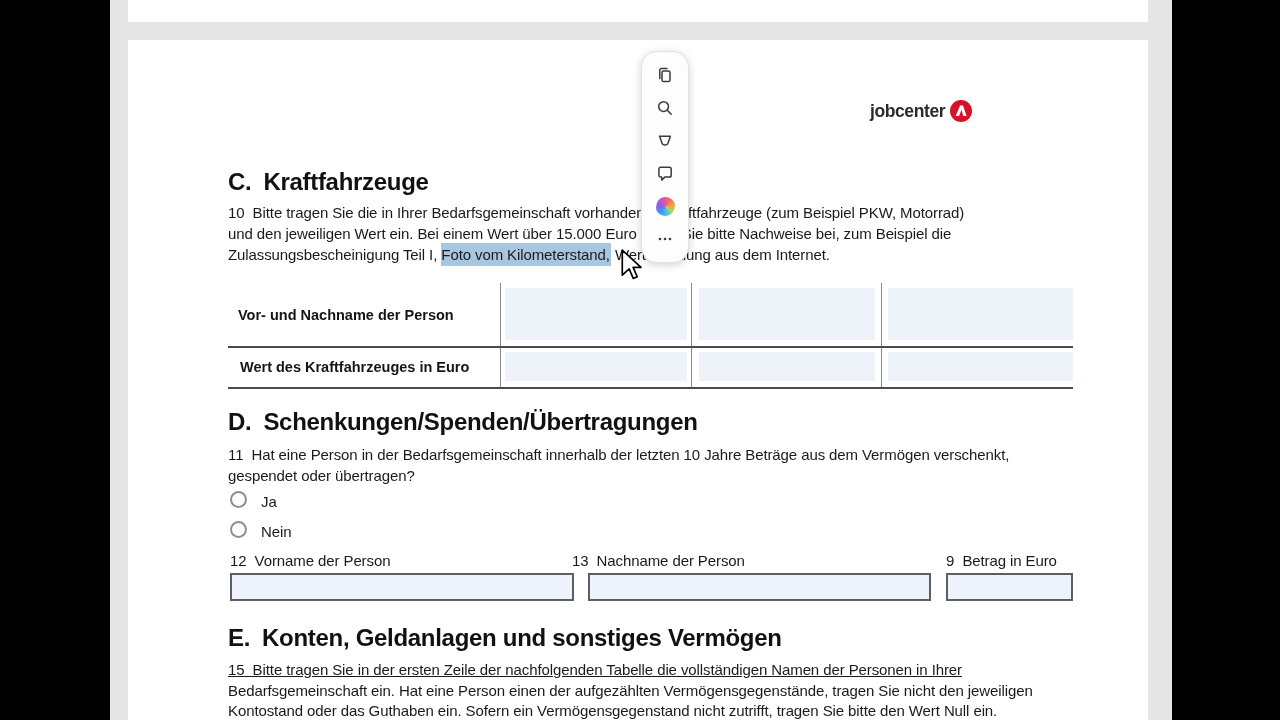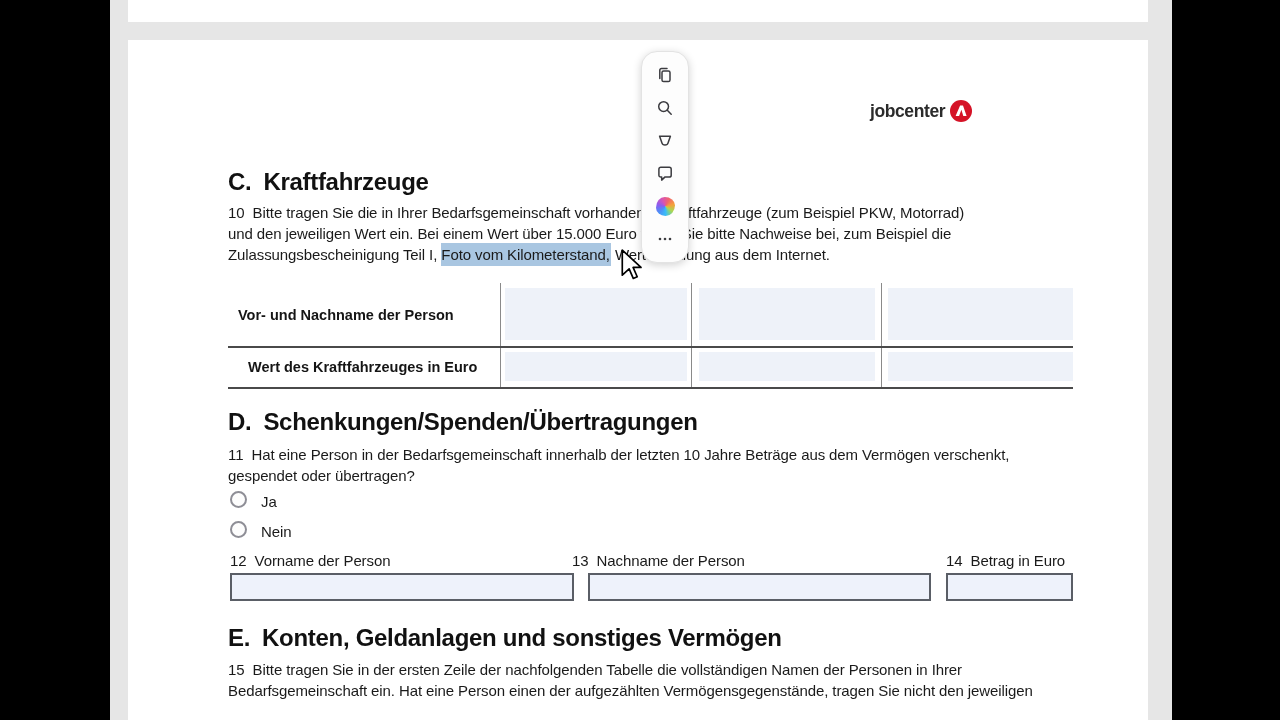--- a/index.html
+++ b/index.html
@@ -76,21 +76,21 @@
     <div class="bodyline" style="left:100px; top:184px;">und den jeweiligen Wert ein. Bei einem Wert über 15.000 Euro fügen Sie bitte Nachweise bei, zum Beispiel die</div>
     <div class="bodyline" style="left:100px; top:204.5px;"><span>Zulassungsbescheinigung Teil I, </span><span class="sel">Foto vom Kilometerstand,</span><span> Wertermittlung aus dem Internet.</span></div>
 
     <div class="vline" style="left:372px; top:243px; height:106px;"></div>
     <div class="vline" style="left:563px; top:243px; height:106px;"></div>
     <div class="vline" style="left:753px; top:243px; height:106px;"></div>
     <div class="hline" style="left:100px; top:306px; width:845px;"></div>
     <div class="hline" style="left:100px; top:347px; width:845px;"></div>
 
     <div class="boldlabel" style="left:110px; top:267px;">Vor- und Nachname der Person</div>
-    <div class="boldlabel" style="left:120px; top:319px;">Wert des Kraftfahrzeuges in Euro</div>
+    <div class="boldlabel" style="left:112px; top:319px;">Wert des Kraftfahrzeuges in Euro</div>
 
     <div class="cell" style="left:377px; top:248px; width:182px; height:52px;"></div>
     <div class="cell" style="left:571px; top:248px; width:176px; height:52px;"></div>
     <div class="cell" style="left:760px; top:248px; width:185px; height:52px;"></div>
     <div class="cell" style="left:377px; top:312px; width:182px; height:29px;"></div>
     <div class="cell" style="left:571px; top:312px; width:176px; height:29px;"></div>
     <div class="cell" style="left:760px; top:312px; width:185px; height:29px;"></div>
 
     <div class="heading" style="left:100px; top:368px;">
       <span>D.</span>
@@ -99,31 +99,32 @@
     <div class="bodyline" style="left:100px; top:405px;">11  Hat eine Person in der Bedarfsgemeinschaft innerhalb der letzten 10 Jahre Beträge aus dem Vermögen verschenkt,</div>
     <div class="bodyline" style="left:100px; top:425.5px;">gespendet oder übertragen?</div>
 
     <div class="radio" style="left:102px; top:451px;"></div>
     <div class="bodyline" style="left:133px; top:452px;">Ja</div>
     <div class="radio" style="left:102px; top:481px;"></div>
     <div class="bodyline" style="left:133px; top:482px;">Nein</div>
 
     <div class="bodyline" style="left:102px; top:511px;">12  Vorname der Person</div>
     <div class="bodyline" style="left:444px; top:511px;">13  Nachname der Person</div>
-    <div class="bodyline" style="left:818px; top:511px;">14  Betrag in Euro</div>
+    <div class="bodyline" style="left:818px; top:511px;">9  Betrag in Euro</div>
     <div class="fieldbox" style="left:102px; top:533px; width:344px;"></div>
     <div class="fieldbox" style="left:460px; top:533px; width:343px;"></div>
     <div class="fieldbox" style="left:818px; top:533px; width:127px;"></div>
 
     <div class="heading" style="left:100px; top:584px;">
       <span>E.</span>
       <span>Konten, Geldanlagen und sonstiges Vermögen</span>
     </div>
-    <div class="bodyline" style="left:100px; top:620px;">15  Bitte tragen Sie in der ersten Zeile der nachfolgenden Tabelle die vollständigen Namen der Personen in Ihrer</div>
+    <div class="bodyline" style="left:100px; top:620px;text-decoration:underline;">15  Bitte tragen Sie in der ersten Zeile der nachfolgenden Tabelle die vollständigen Namen der Personen in Ihrer</div>
     <div class="bodyline" style="left:100px; top:640.5px;">Bedarfsgemeinschaft ein. Hat eine Person einen der aufgezählten Vermögensgegenstände, tragen Sie nicht den jeweiligen</div>
+    <div class="bodyline" style="left:100px; top:661px;">Kontostand oder das Guthaben ein. Sofern ein Vermögensgegenstand nicht zutrifft, tragen Sie bitte den Wert Null ein.</div>
   </div>
 
   <div id="mini-menu">
     <div class="mm-btn">
       <span style="display:flex;">
         <svg width="20" height="20" viewBox="0 0 20 20" fill="none" stroke="#3c3c40" stroke-width="1.5" stroke-linecap="round" stroke-linejoin="round">
           <rect x="7" y="6" width="8" height="10.5" rx="1.6"></rect>
           <path d="M4.8 13.5 V5.2 A1.7 1.7 0 0 1 6.5 3.5 H12"></path>
         </svg>
       </span>

